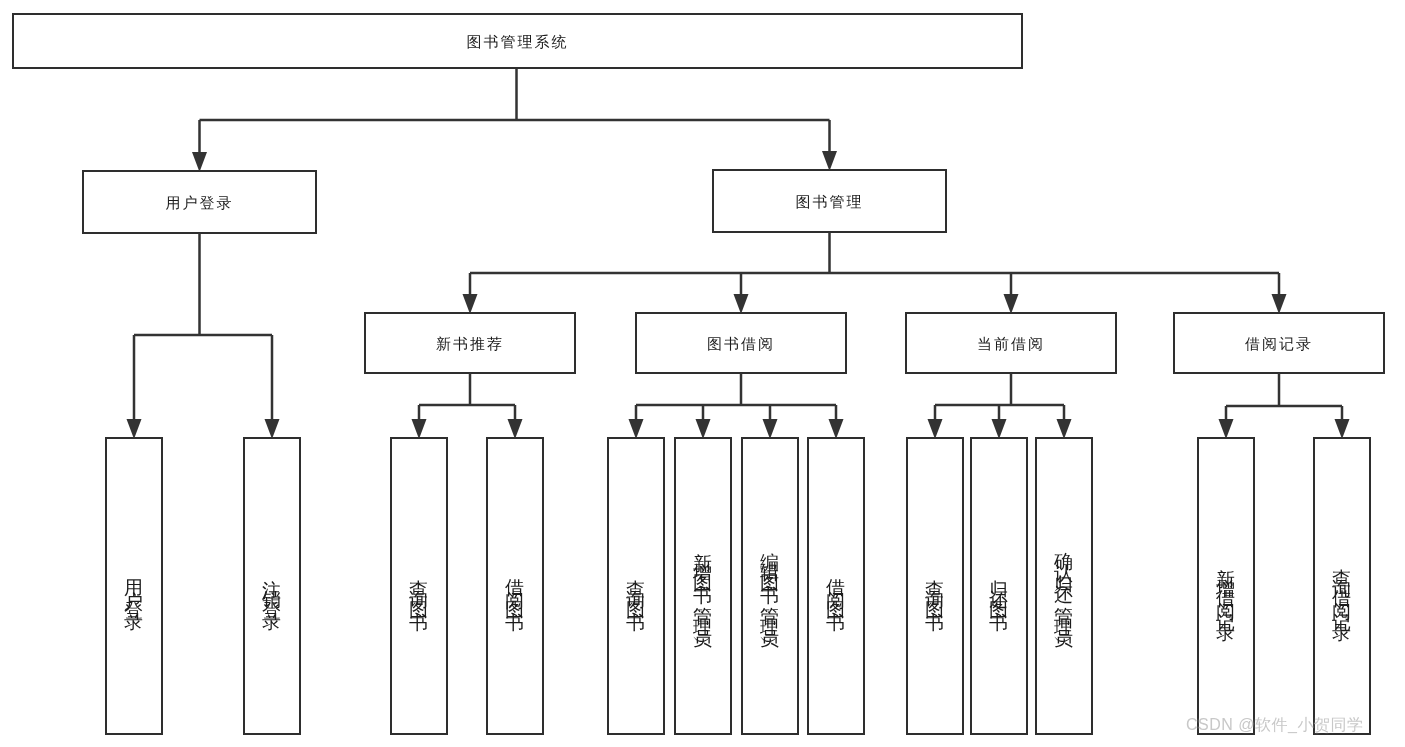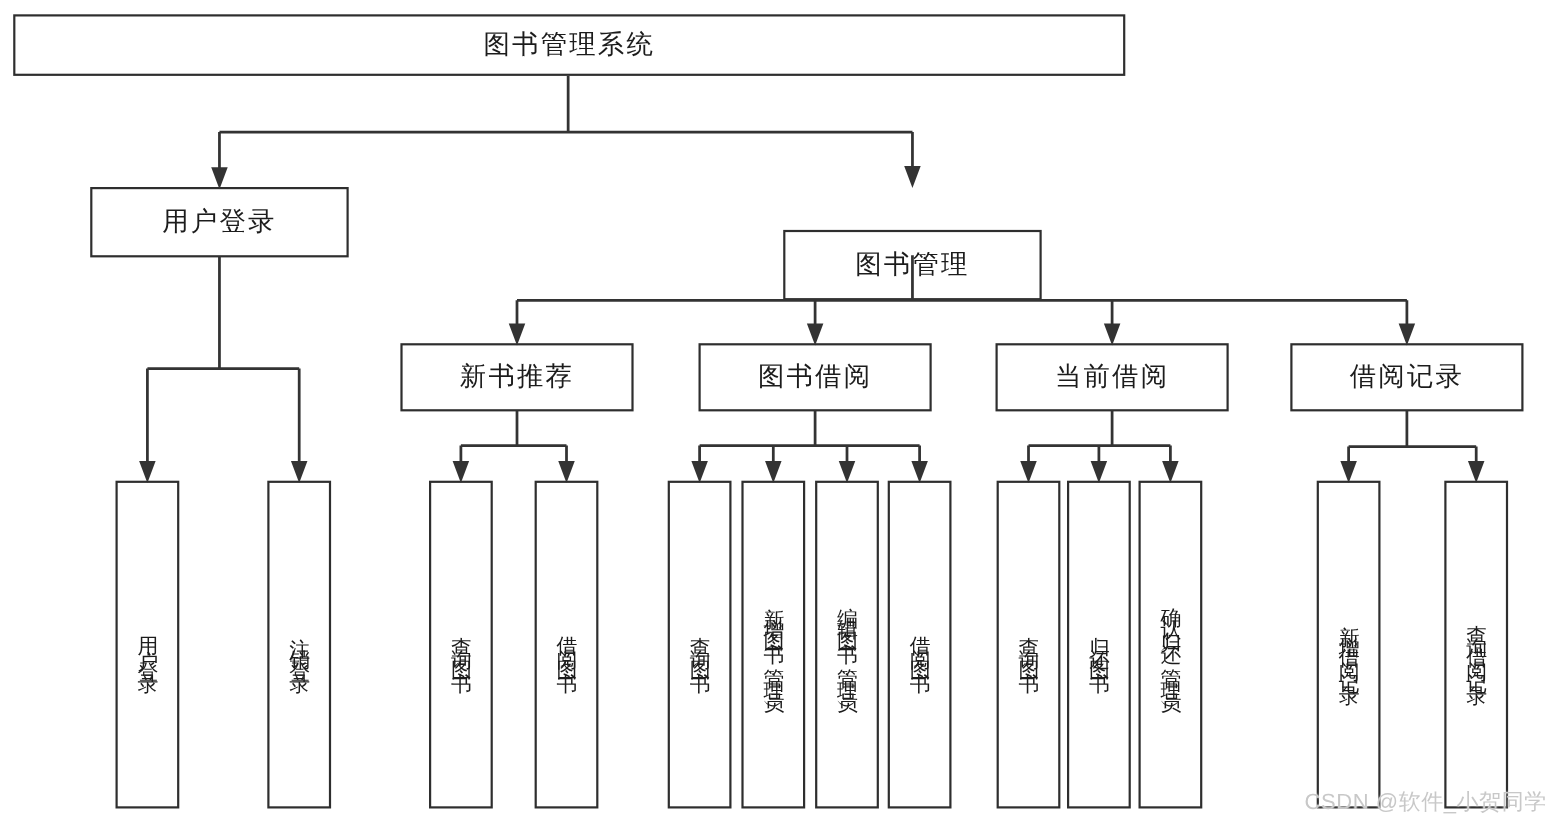--- a/index.html
+++ b/index.html
@@ -1,36 +1,36 @@
 <!DOCTYPE html>
 <html><head>
 <meta charset="utf-8">
 <style>
   html,body{margin:0;padding:0;background:#ffffff;}
   body{font-family:"Liberation Sans","DejaVu Sans",sans-serif;}
   .stage{position:relative;width:1405px;height:747px;background:#ffffff;overflow:hidden;}
   .node{position:absolute;box-sizing:border-box;background:#ffffff;border:2.5px solid #2e2e2e;
         color:#1c1c1c;display:flex;align-items:center;justify-content:center;}
-  .hbox{font-size:24px;letter-spacing:2px;line-height:1;}
+  .hbox{font-size:15px;letter-spacing:2px;line-height:1;}
   .vbox{writing-mode:vertical-rl;text-orientation:mixed;font-size:19px;line-height:1;
         letter-spacing:11px;}
   
   .root-box  {left:12px;  top:13px;  width:1011px;height:56px;}
   .l2-login  {left:82px;  top:170px; width:235px; height:64px;}
-  .l2-mgmt   {left:712px; top:169px; width:235px; height:64px;margin-top:40px;}
+  .l2-mgmt   {left:712px; top:169px; width:235px; height:64px;}
   .l3        {top:312px; width:212px; height:62px;}
   .s0{left:364px;} .s1{left:635px;} .s2{left:905px;} .s3{left:1173px;}
   .leaf      {top:437px; width:58px; height:298px;}
   .lf0 {left:105px;}  .lf1 {left:243px;}
   .lf2 {left:390px;}  .lf3 {left:486px;}
   .lf4 {left:607px;}  .lf5 {left:674px;}  .lf6 {left:741px;}  .lf7 {left:807px;}
   .lf8 {left:906px;}  .lf9 {left:970px;}  .lf10{left:1035px;}
   .lf11{left:1197px;} .lf12{left:1313px;}
   svg.wires{position:absolute;left:0;top:0;pointer-events:none;}
-  .wm{position:absolute;left:1186px;top:715px;font-size:20px;color:#c8c8c8;
+  .wm{position:absolute;left:1186px;top:715px;font-size:16px;color:#c8c8c8;
       letter-spacing:0.5px;text-shadow:0 0 2px #ffffff;white-space:nowrap;z-index:5;}
 </style>
 </head>
 <body>
 
 <div class="stage">
 
   <div class="node hbox root-box">图书管理系统</div>
 
   <div class="node hbox l2-login">用户登录</div>

